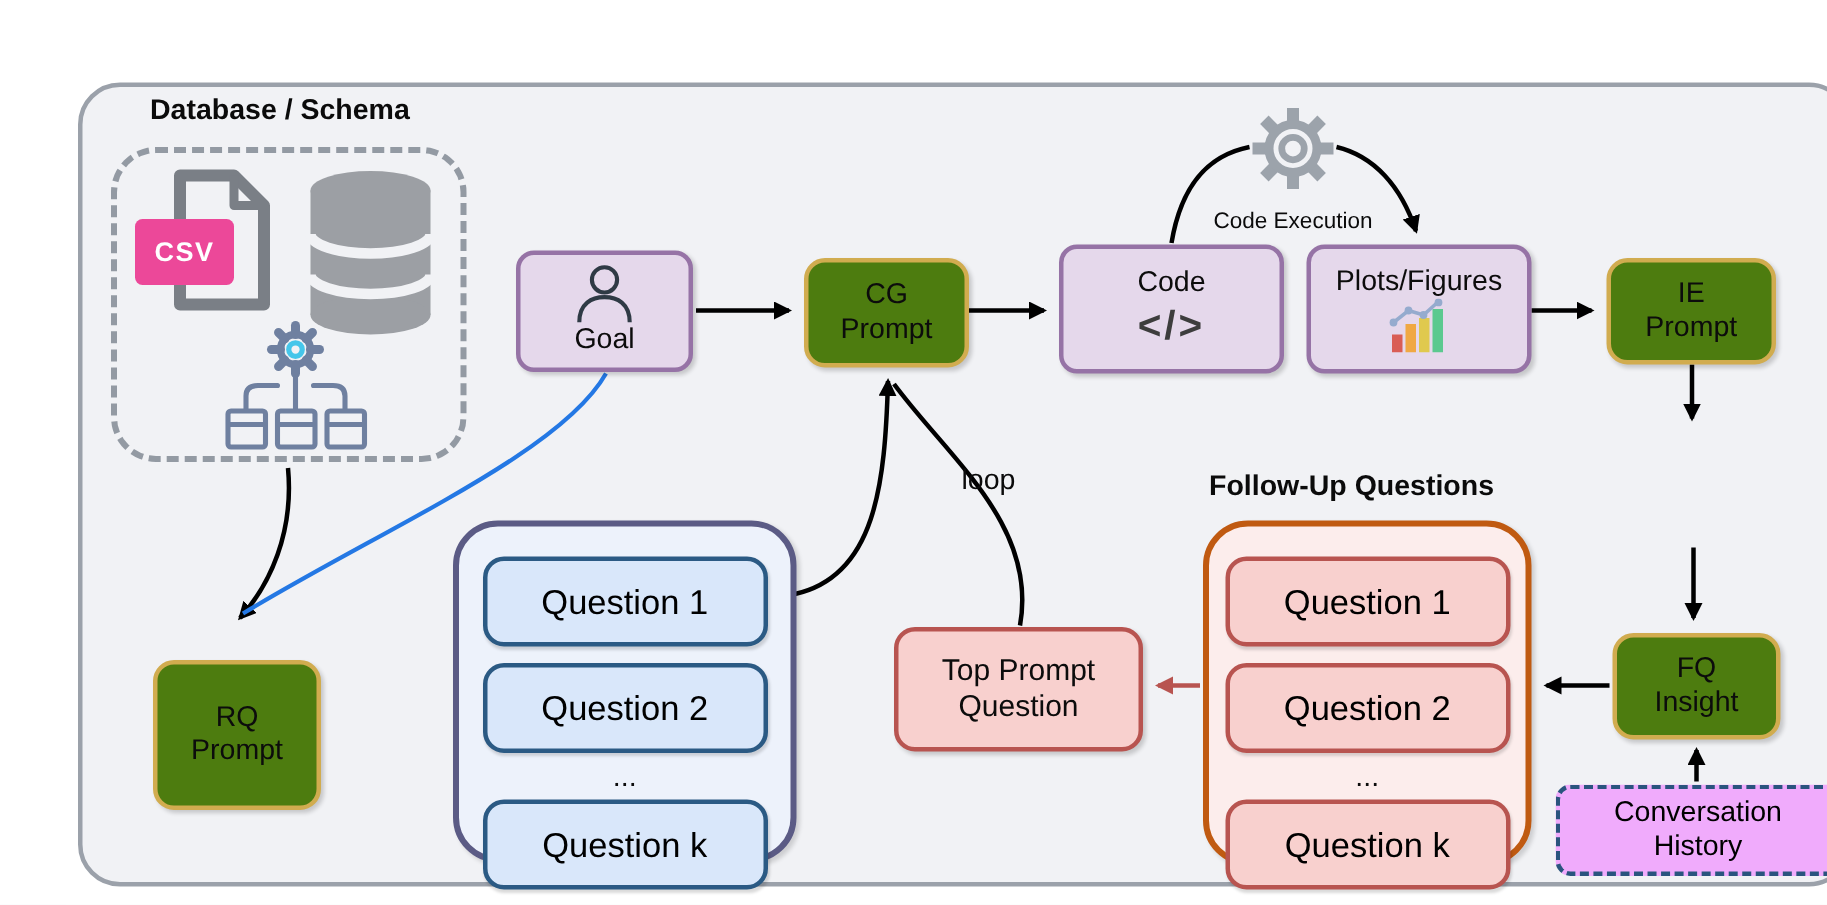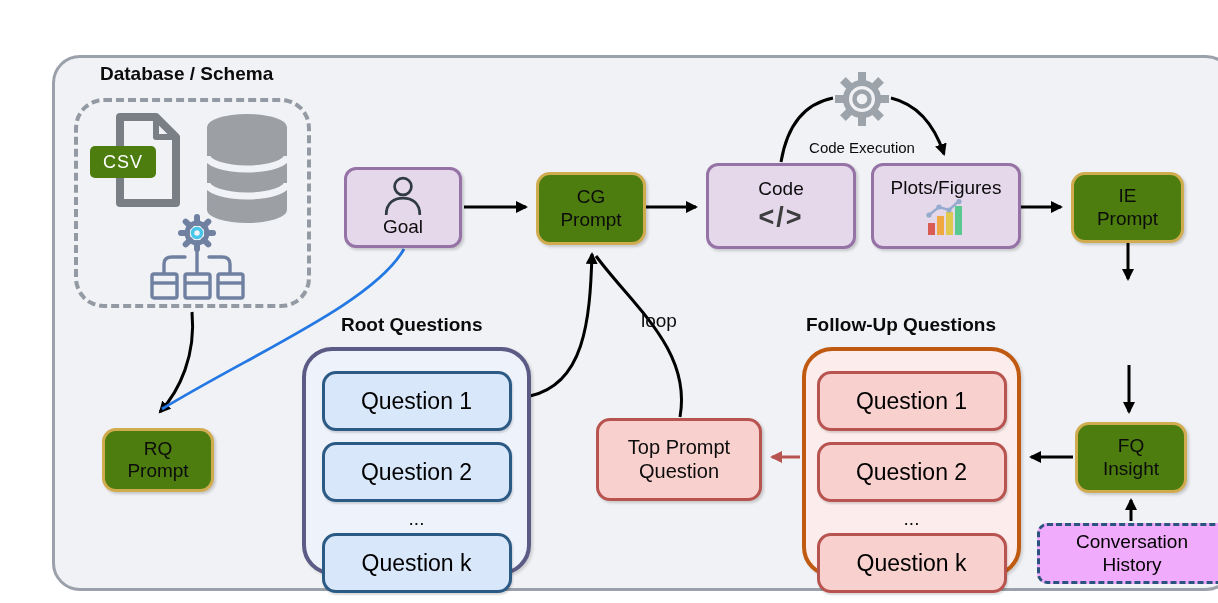--- a/index.html
+++ b/index.html
@@ -21,22 +21,22 @@
   .fu-container{left:758px;top:347px;width:219px;height:230px;background:#fcedec;
                 border:4px solid #c05a11;border-radius:30px;}
   .qcol{position:absolute;left:50%;transform:translateX(-50%);top:20px;width:190px;
         display:flex;flex-direction:column;align-items:center;}
   .qitem{width:190px;height:60px;display:flex;align-items:center;justify-content:center;
          font-size:23px;box-sizing:border-box;margin-bottom:11px;box-shadow:1px 2px 2px rgba(0,0,0,0.15);}
   .dots{font-size:19px;color:#0c0c0c;margin:-4px 0 4px 0;height:20px;line-height:20px;}
   .seclabel{position:absolute;z-index:2;font-weight:bold;font-size:19px;color:#0b0b0b;}
   .dashedDB{position:absolute;left:30px;top:98px;width:237px;height:210px;border:4.5px dashed #939aa3;
             border-radius:30px;z-index:1;box-sizing:border-box;}
-  .csv-badge{position:absolute;left:46px;top:146px;width:66px;height:32px;background:#4d7c0f;border-radius:5px;
-             color:#ffffff;font-weight:normal;font-size:18px;letter-spacing:1px;display:flex;align-items:center;
+  .csv-badge{position:absolute;left:46px;top:146px;width:66px;height:44px;background:#ec4899;border-radius:5px;
+             color:#ffffff;font-weight:bold;font-size:18px;letter-spacing:1px;display:flex;align-items:center;
              justify-content:center;z-index:3;}
   .smalltext{position:absolute;z-index:2;font-size:15px;color:#0b0b0b;}
   .looptext{position:absolute;z-index:2;font-size:19px;color:#0b0b0b;}
   .conv{position:absolute;left:993px;top:523px;width:190px;height:61px;background:#f0abfc;
         border:3.5px dashed #2a547e;border-radius:10px;display:flex;align-items:center;justify-content:center;
         text-align:center;font-size:19px;line-height:1.2;z-index:2;box-sizing:border-box;}
   .codeglyph{font-weight:bold;font-size:27px;color:#3d3d3d;letter-spacing:2px;margin-top:1px;}
   .icon{display:block;}
 </style>
 </head>
@@ -189,27 +189,26 @@
   </div>
 
   <div class="conv">
     <span style="width:150px;">Conversation History</span>
   </div>
 
   <div class="node pink" style="left:552px;top:418px;width:166px;height:83px;">
     <span style="width:116px;font-size:20px;">Top Prompt Question</span>
   </div>
 
-  <div class="node yellow" style="left:58px;top:428px;width:112px;height:64px;">
+  <div class="node yellow" style="left:58px;top:440px;width:112px;height:100px;">
     <span style="width:74px;">RQ Prompt</span>
   </div>
 
   <div class="looptext" style="left:597px;top:310px;">loop</div>
 
-  <div class="seclabel" style="left:297px;top:314px;">Root Questions</div>
   <div class="container-box root-container">
     <div class="qcol">
       <div class="qitem blueq">Question 1</div>
       <div class="qitem blueq">Question 2</div>
       <div class="dots">...</div>
       <div class="qitem blueq">Question k</div>
     </div>
   </div>
 
   <div class="seclabel" style="left:762px;top:314px;">Follow-Up Questions</div>

